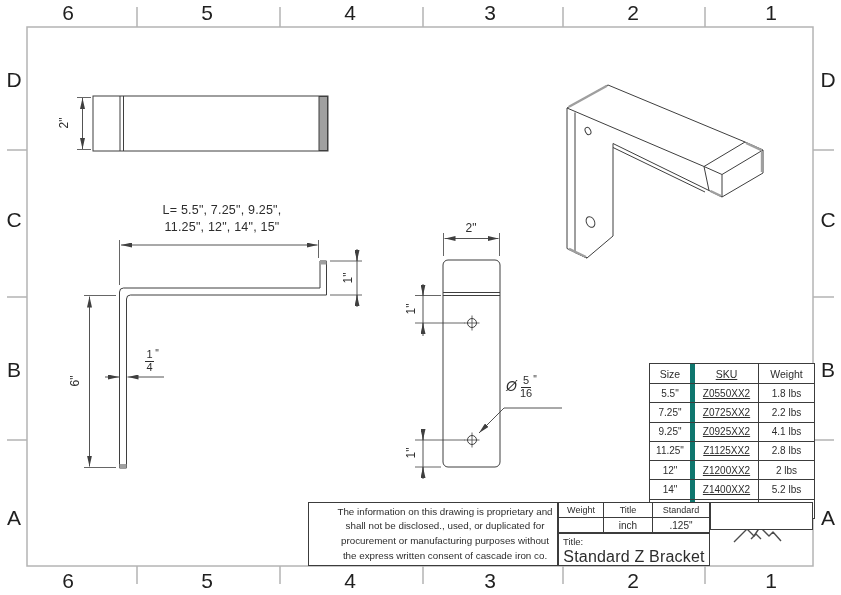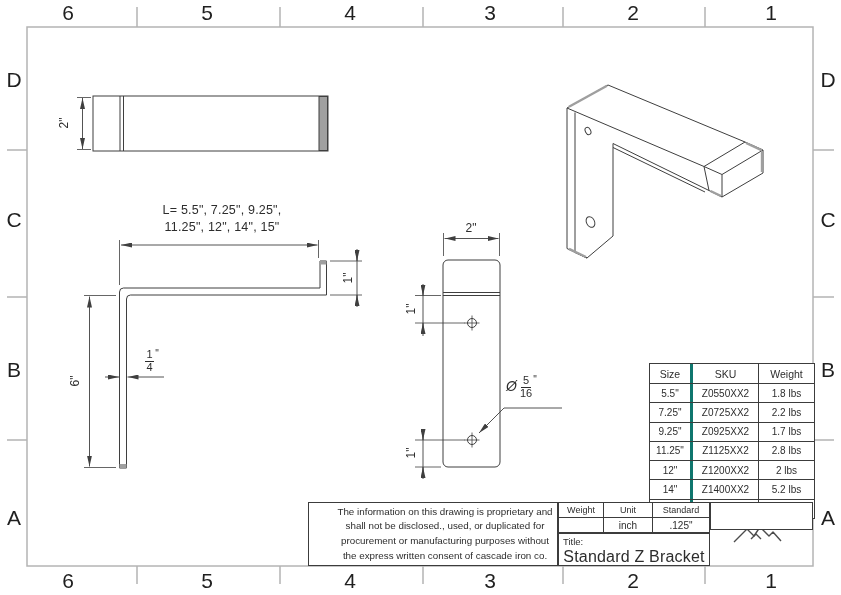--- a/index.html
+++ b/index.html
@@ -16,21 +16,21 @@
   .frac .num{border-bottom:1px solid #2d2d2d;padding:0 1.5px;}
   .inchmark{font-size:10px;margin-left:1px;margin-top:-1px;}
   .diaSym{font-style:italic;font-size:14px;margin-right:3px;margin-top:3px;}
   .box{position:absolute;box-sizing:border-box;border:1px solid #3c3c3c;background:#fff;}
   .spec-table{position:absolute;left:640px;top:363px;width:166px;height:156px;box-sizing:border-box;
               border:1.3px solid #3c3c3c;display:flex;flex-direction:column;font-size:10px;background:#fff;margin-left:9px;}
   .spec-row{display:flex;flex:1;border-top:1px solid #3c3c3c;min-height:0;}
   .spec-row.hd{border-top:none;flex:0 0 19px;font-size:10.5px;}
   .spec-row>div{display:flex;align-items:center;justify-content:center;}
   .c0{width:40px;}
-  .c1{flex:1;border-left:3px solid #0f766e;}
+  .c1{flex:1;border-left:5px solid #0f766e;text-decoration:underline;}
   .c2{width:55px;border-left:1px solid #3c3c3c;}
   .note-box{left:308px;top:502px;width:250px;height:64px;display:flex;flex-direction:column;
             align-items:center;justify-content:center;font-size:9.8px;line-height:1.5;text-align:center;padding-left:24px;}
   .wut{left:558px;top:502px;width:152px;height:31px;display:flex;flex-direction:column;font-size:9px;}
   .wut-row{display:flex;flex:1;}
   .wut-row+.wut-row{border-top:1px solid #3c3c3c;font-size:10px;}
   .wut-row>div{display:flex;align-items:center;justify-content:center;}
   .w0{width:44px;}
   .w1{width:48px;border-left:1px solid #3c3c3c;}
   .w2{flex:1;border-left:1px solid #3c3c3c;}
@@ -215,21 +215,21 @@
       <div class="c2">1.8 lbs</div>
     </div>
     <div class="spec-row">
       <div class="c0">7.25"</div>
       <div class="c1">Z0725XX2</div>
       <div class="c2">2.2 lbs</div>
     </div>
     <div class="spec-row">
       <div class="c0">9.25"</div>
       <div class="c1">Z0925XX2</div>
-      <div class="c2">1.7 lbs</div>
+      <div class="c2">4.1 lbs</div>
     </div>
     <div class="spec-row">
       <div class="c0">11.25"</div>
       <div class="c1">Z1125XX2</div>
       <div class="c2">2.8 lbs</div>
     </div>
     <div class="spec-row">
       <div class="c0">12"</div>
       <div class="c1">Z1200XX2</div>
       <div class="c2">2 lbs</div>
@@ -249,21 +249,21 @@
   <div class="box note-box">
     <div>The information on this drawing is proprietary and</div>
     <div>shall not be disclosed., used, or duplicated for</div>
     <div>procurement or manufacturing purposes without</div>
     <div>the express written consent of cascade iron co.</div>
   </div>
 
   <div class="box wut">
     <div class="wut-row">
       <div class="w0">Weight</div>
-      <div class="w1">Unit</div>
+      <div class="w1">Title</div>
       <div class="w2">Standard</div>
     </div>
     <div class="wut-row">
       <div class="w0"></div>
       <div class="w1">inch</div>
       <div class="w2">.125"</div>
     </div>
   </div>
 
   <div class="box title-cell">

